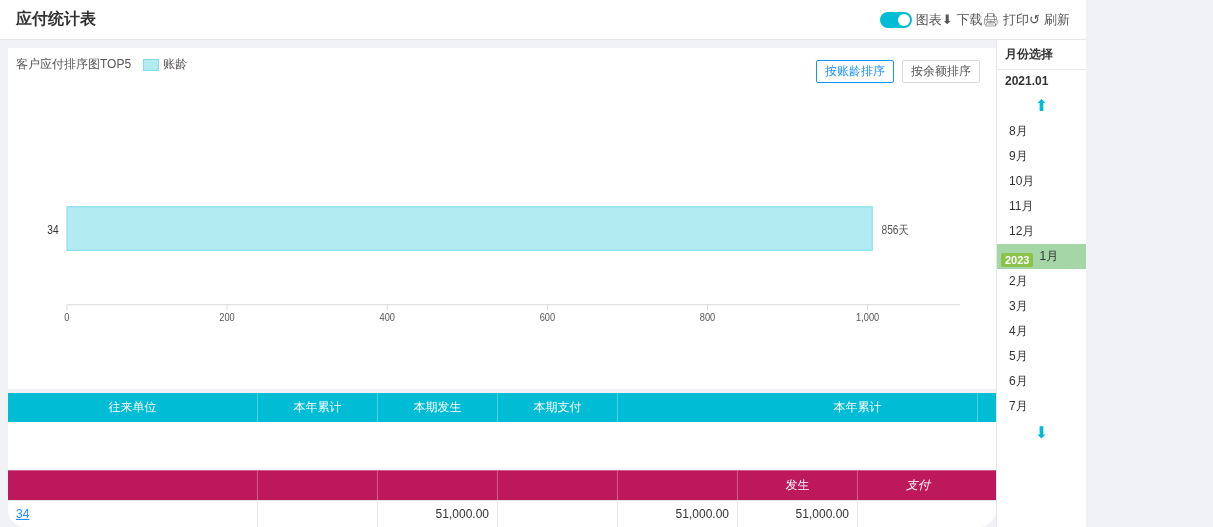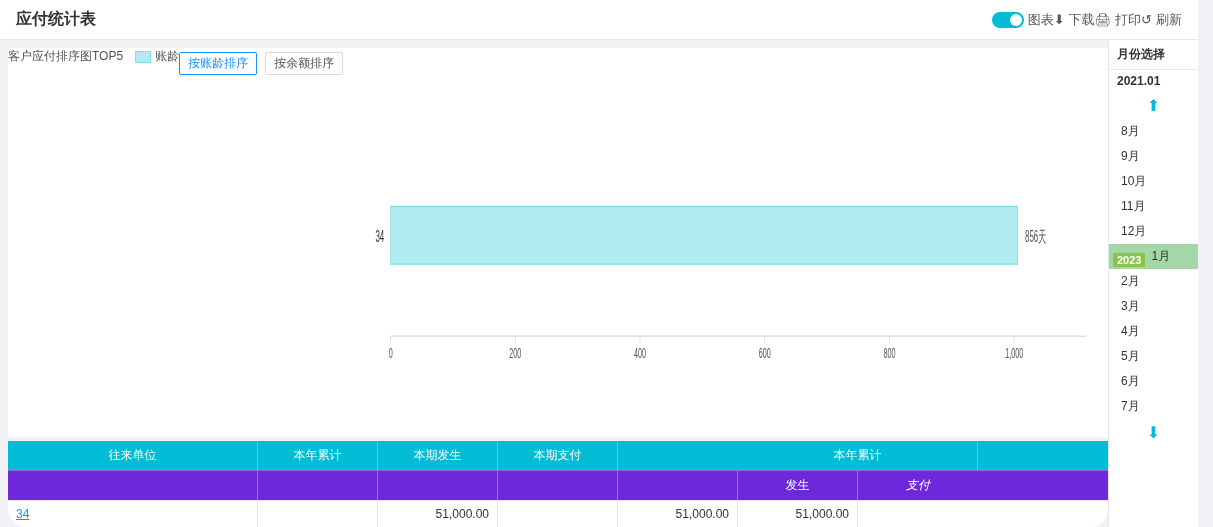--- a/index.html
+++ b/index.html
@@ -1,35 +1,35 @@
 <!DOCTYPE html>
 <html><head>
   <meta charset="utf-8">
   <style>
     * { box-sizing: border-box; margin: 0; padding: 0; font-family: 'Microsoft YaHei', Arial, sans-serif; }
     body { background: #f0f2f5; font-size: 12px; color: #333; }
 
-    .app-container { width: 1198px; height: 527px; display: flex; flex-direction: column; background: #f0f2f5; overflow: hidden; }
+    .app-container { width: 1086px; height: 527px; display: flex; flex-direction: column; background: #f0f2f5; overflow: hidden; }
 
     
     .header { display: flex; align-items: center; justify-content: space-between; padding: 8px 16px; background: #fff; border-bottom: 1px solid #e8e8e8; height: 40px; }
     .header-title { font-size: 16px; font-weight: bold; color: #333; }
     .header-actions { display: flex; align-items: center; }
     .action-item { display: flex; align-items: center; gap: 4px; cursor: pointer; color: #555; font-size: 13px; }
     .toggle-switch { width: 32px; height: 16px; background: #00bcd4; border-radius: 8px; position: relative; cursor: pointer; }
     .toggle-knob { width: 12px; height: 12px; background: #fff; border-radius: 50%; position: absolute; top: 2px; right: 2px; }
 
     
     .main-content { display: flex; flex: 1; overflow: hidden; }
 
     
     .chart-area { flex: 1; display: flex; flex-direction: column; overflow: hidden; }
 
     
-    .chart-panel { background: #fff; margin: 8px 0 0 8px; flex: 1; display: flex; flex-direction: row; }
+    .chart-panel { background: #fff; margin: 8px 0 0 8px; padding: 8px; flex: 1; display: flex; flex-direction: column; }
     .chart-legend { display: flex; align-items: center; gap: 12px; margin-bottom: 8px; font-size: 12px; color: #555; }
     .legend-item { display: flex; align-items: center; gap: 4px; }
     .legend-color-box { width: 16px; height: 12px; background: #b2ebf2; border: 1px solid #80deea; }
 
     
     .chart-svg-container { flex: 1; position: relative; }
 
     
     .table-panel { background: #fff; margin: 4px 0 0 8px; border-radius: 17px; }
     .th-cell { padding: 6px 8px; text-align: center; border-right: 1px solid rgba(255,255,255,0.3); font-size: 12px; }
@@ -138,21 +138,21 @@
 
           <div class="th-cell" style="grid-column:1; grid-row:1; border-right:1px solid rgba(255,255,255,0.3);" rowspan="2">往来单位</div>
           <div class="th-cell" style="grid-column:2; grid-row:1; border-right:1px solid rgba(255,255,255,0.3);">本年累计</div>
           <div class="th-cell" style="grid-column:3; grid-row:1; border-right:1px solid rgba(255,255,255,0.3);">本期发生</div>
           <div class="th-cell" style="grid-column:4; grid-row:1; border-right:1px solid rgba(255,255,255,0.3);">本期支付</div>
           <div class="th-cell" style="grid-column:6/span 2; text-align:center; border-right:1px solid rgba(255,255,255,0.3);">
             <span>本年累计</span>
           </div>
         </div>
 
-        <div style="display:grid; grid-template-columns: 250px 120px 120px 120px 120px 120px 120px; background:#6d28d9; color:#fff; border-top:1px solid rgba(255,255,255,0.3);">
+        <div style="display:grid; grid-template-columns: 250px 120px 120px 120px 120px 120px 120px; background:#be185d; color:#fff; border-top:1px solid rgba(255,255,255,0.3);margin-top:48px;">
           <div style="grid-column:1;" class="th-cell"></div>
           <div style="grid-column:2;" class="th-cell"></div>
           <div style="grid-column:3;" class="th-cell"></div>
           <div style="grid-column:4;" class="th-cell"></div>
           <div style="grid-column:5;" class="th-cell"></div>
           <div style="grid-column:6;" class="th-cell">发生</div>
           <div style="grid-column:7;font-style:italic;" class="th-cell">支付</div>
         </div>
 
         <div class="table-row-data">

